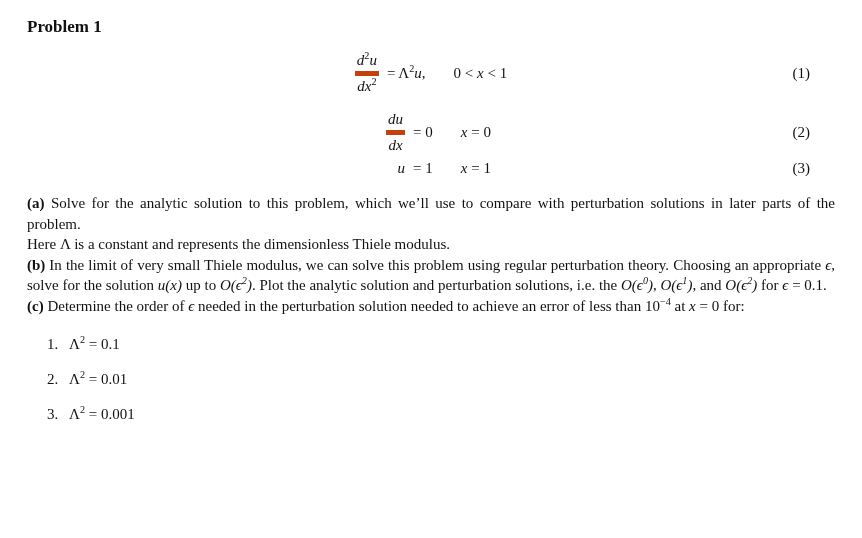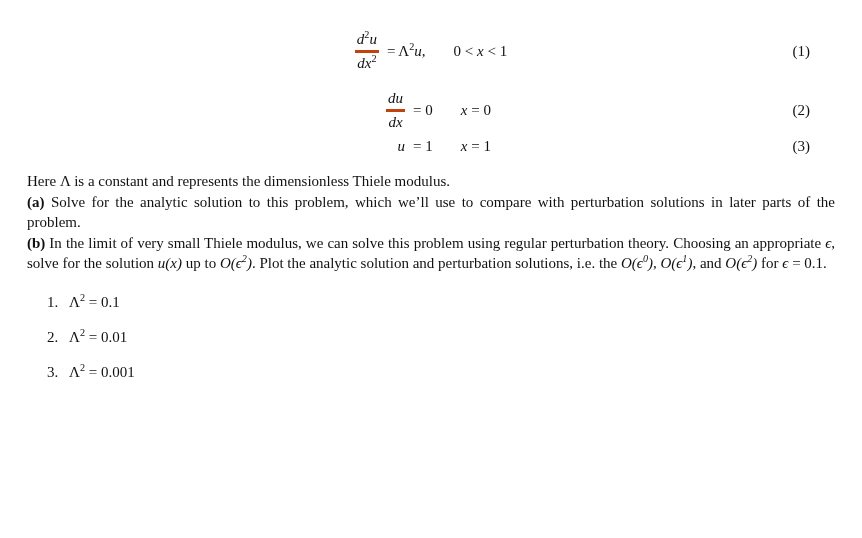--- a/index.html
+++ b/index.html
@@ -37,40 +37,41 @@
   .eq-content { display: inline-flex; align-items: center; }
   .eq-lhs { display: inline-flex; justify-content: flex-end; width: 34px; }
   .rel  { margin-left: 8px; white-space: pre; text-align: center; }
   .cond { margin-left: 28px; white-space: pre; }
   .eq-label {
     position: absolute; right: 25px; top: 50%; transform: translateY(-50%);
     font-size: 15px;
   }
 
   .frac { display: inline-block; text-align: center; vertical-align: middle; line-height: 1.12; }
-  .frac .num { display: block; border-bottom: 3px solid #c2410c; padding: 0 2px 2px 2px; }
+  .frac .num { display: block; border-bottom: 5px solid #c2410c; padding: 0 2px 2px 2px; }
   .frac .den { display: block; padding: 2px 2px 0 2px; }
 
   .bc-line { margin-top: 11px; }
 
   
   .case-list { margin: 18px 0 0 0; padding: 0; list-style: none; }
   .case-item {
     display: flex; align-items: baseline;
     margin: 0 0 15px 20px;
     font-size: 15px; line-height: 20px;
   }
   .li-num { width: 22px; }
   .li-text { white-space: pre; }
 </style>
 </head>
 <body>
 
 <div class="page">
 
+  <h1 class="title">Problem 1</h1>
 
 
   <div class="eq-row eq1">
     <span class="eq-content">
       <span class="frac">
         <span class="num"><span class="it">d</span><sup>2</sup><span class="it">u</span></span>
         <span class="den"><span class="it">dx</span><sup>2</sup></span>
       </span>
       <span class="rel"><span>= Λ</span><sup>2</sup><span class="it">u</span><span>,</span></span>
       <span class="cond"><span>0 &lt; </span><span class="it">x</span><span> &lt; 1</span></span>
@@ -97,23 +98,24 @@
     <span class="eq-content">
       <span class="eq-lhs">
           <span class="it">u</span>
         </span>
       <span class="rel"><span>= 1</span></span>
       <span class="cond"><span class="it">x</span><span> = 1</span></span>
     </span>
     <span class="eq-label">(3)</span>
   </div>
 
+  <p class="para"><span class="b">(a)</span><span> Solve for the analytic solution to this problem, which we’ll use to compare with perturbation solutions in later parts of the problem.</span></p>
   <p class="para"><span>Here Λ is a constant and represents the dimensionless Thiele modulus.</span></p>
-  <p class="para"><span class="b">(a)</span><span> Solve for the analytic solution to this problem, which we’ll use to compare with perturbation solutions in later parts of the problem.</span></p>
   <p class="para"><span class="b">(b)</span><span> In the limit of very small Thiele modulus, we can solve this problem using regular perturbation theory. Choosing an appropriate </span><span class="it">ϵ</span><span>, solve for the solution </span><span class="it">u(x)</span><span> up to </span><span class="it">O(ϵ</span><sup class="it">2</sup><span class="it">)</span><span>.  Plot the analytic solution and perturbation solutions, i.e.  the </span><span class="it">O(ϵ</span><sup class="it">0</sup><span class="it">)</span><span>, </span><span class="it">O(ϵ</span><sup class="it">1</sup><span class="it">)</span><span>, and </span><span class="it">O(ϵ</span><sup class="it">2</sup><span class="it">)</span><span> for </span><span class="it">ϵ</span><span> = 0.1.</span></p>
+  <p class="para"><span class="b">(c)</span><span> Determine the order of </span><span class="it">ϵ</span><span> needed in the perturbation solution needed to achieve an error of less than 10</span><sup>−4</sup><span> at </span><span class="it">x</span><span> = 0 for:</span></p>
 
   <ol class="case-list">
     <li class="case-item">
       <span class="li-num">1.</span>
       <span class="li-text"><span>Λ</span><sup>2</sup><span> = 0.1</span></span>
     </li>
     <li class="case-item">
       <span class="li-num">2.</span>
       <span class="li-text"><span>Λ</span><sup>2</sup><span> = 0.01</span></span>
     </li>

